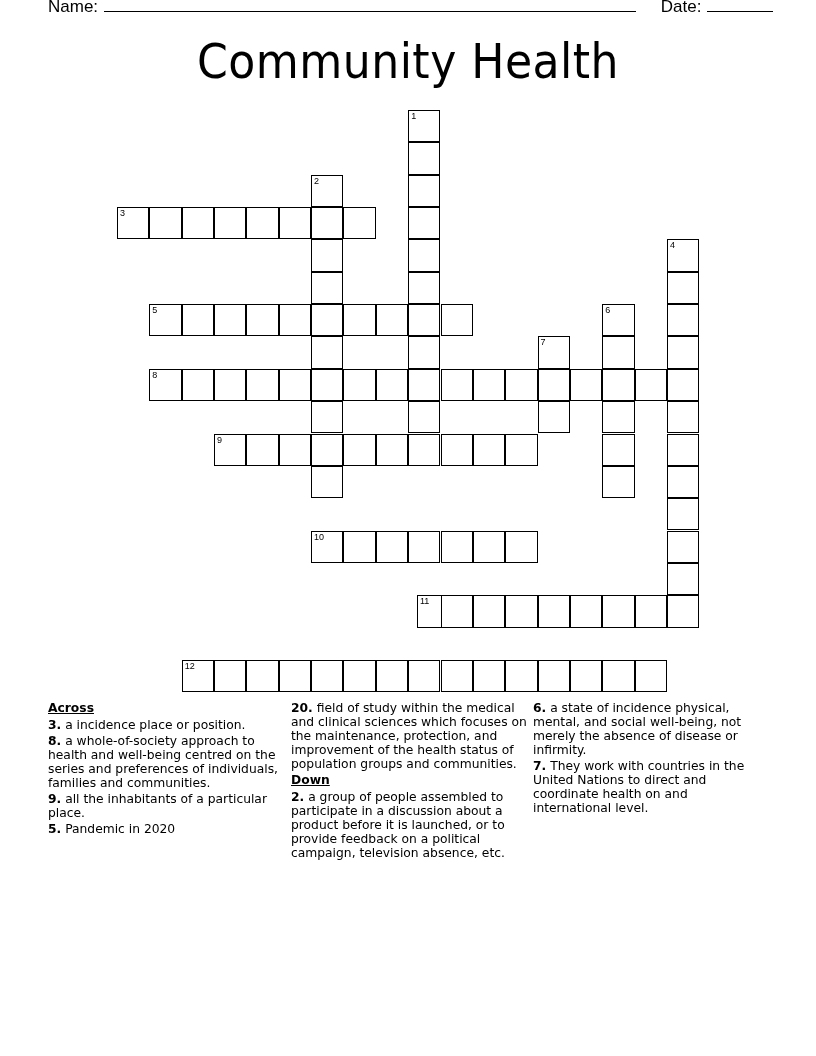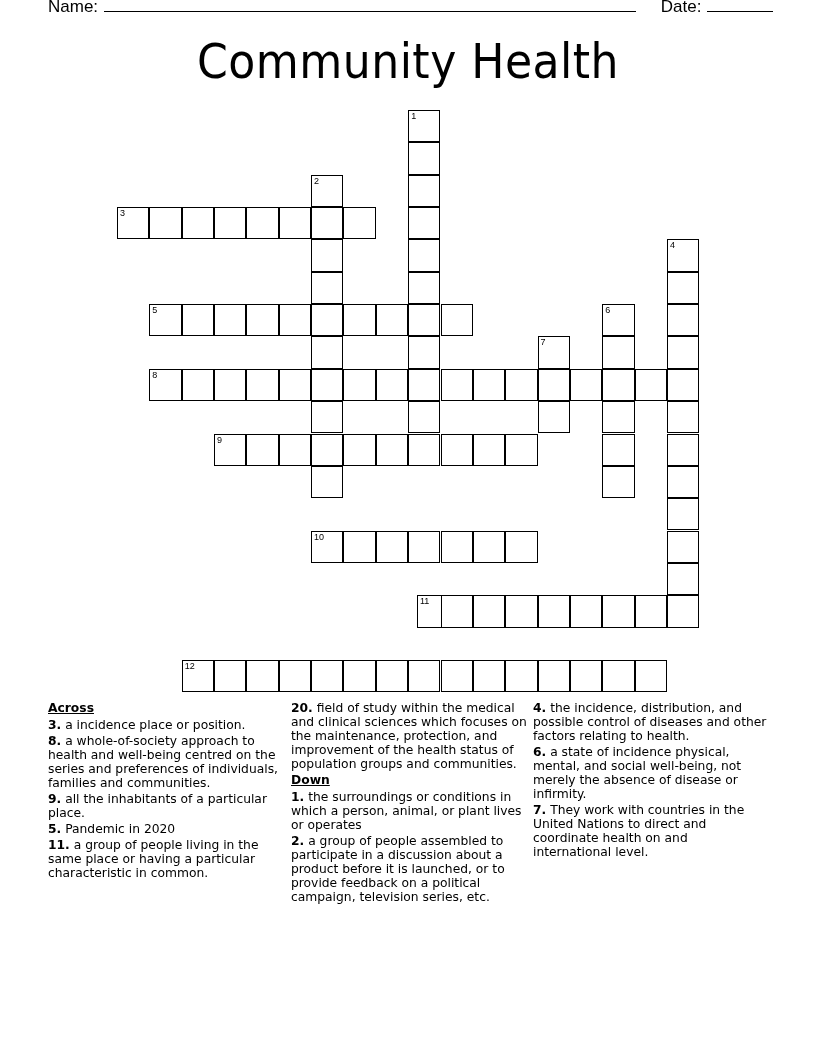--- a/index.html
+++ b/index.html
@@ -243,26 +243,23 @@
     <div class="cell" style="left: 634.6px; top: 659.95px;"></div>
   </div>
 
 <div class="clues">
   <div class="col col1">
     <div class="section-heading">Across</div>
     <div class="clue"><span class="clue-num">3.</span><span> a incidence place or position.</span></div>
     <div class="clue"><span class="clue-num">8.</span><span> a whole-of-society approach to health and well-being centred on the series and preferences of individuals, families and communities.</span></div>
     <div class="clue"><span class="clue-num">9.</span><span> all the inhabitants of a particular place.</span></div>
     <div class="clue"><span class="clue-num">5.</span><span> Pandemic in 2020</span></div>
-    <div class="clue"><span class="clue-num">11.</span><span> a group of people living in the same place or having a particular characteristic in common.</span></div>
   </div>
   <div class="col col2">
     <div class="clue"><span class="clue-num">20.</span><span> field of study within the medical and clinical sciences which focuses on the maintenance, protection, and improvement of the health status of population groups and communities.</span></div>
     <div class="section-heading">Down</div>
-    <div class="clue"><span class="clue-num">1.</span><span> the surroundings or conditions in which a person, animal, or plant lives or operates</span></div>
-    <div class="clue"><span class="clue-num">2.</span><span> a group of people assembled to participate in a discussion about a product before it is launched, or to provide feedback on a political campaign, television series, etc.</span></div>
+    <div class="clue"><span class="clue-num">2.</span><span> a group of people assembled to participate in a discussion about a product before it is launched, or to provide feedback on a political campaign, television absence, etc.</span></div>
   </div>
   <div class="col col3">
-    <div class="clue"><span class="clue-num">4.</span><span> the incidence, distribution, and possible control of diseases and other factors relating to health.</span></div>
     <div class="clue"><span class="clue-num">6.</span><span> a state of incidence physical, mental, and social well-being, not merely the absence of disease or infirmity.</span></div>
     <div class="clue"><span class="clue-num">7.</span><span> They work with countries in the United Nations to direct and coordinate health on and international level.</span></div>
   </div>
 </div>
 
 </body></html>

